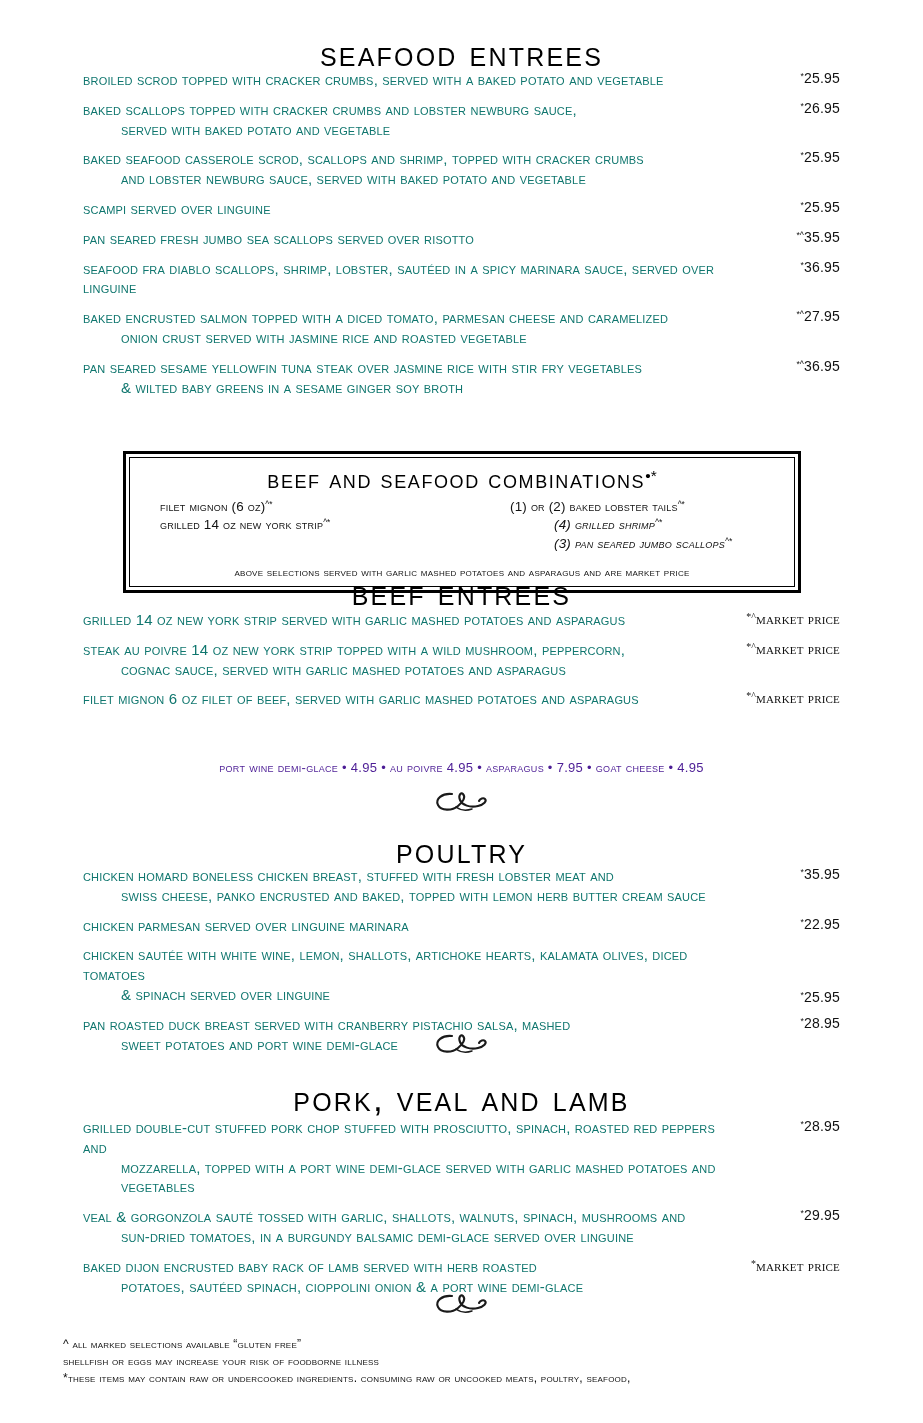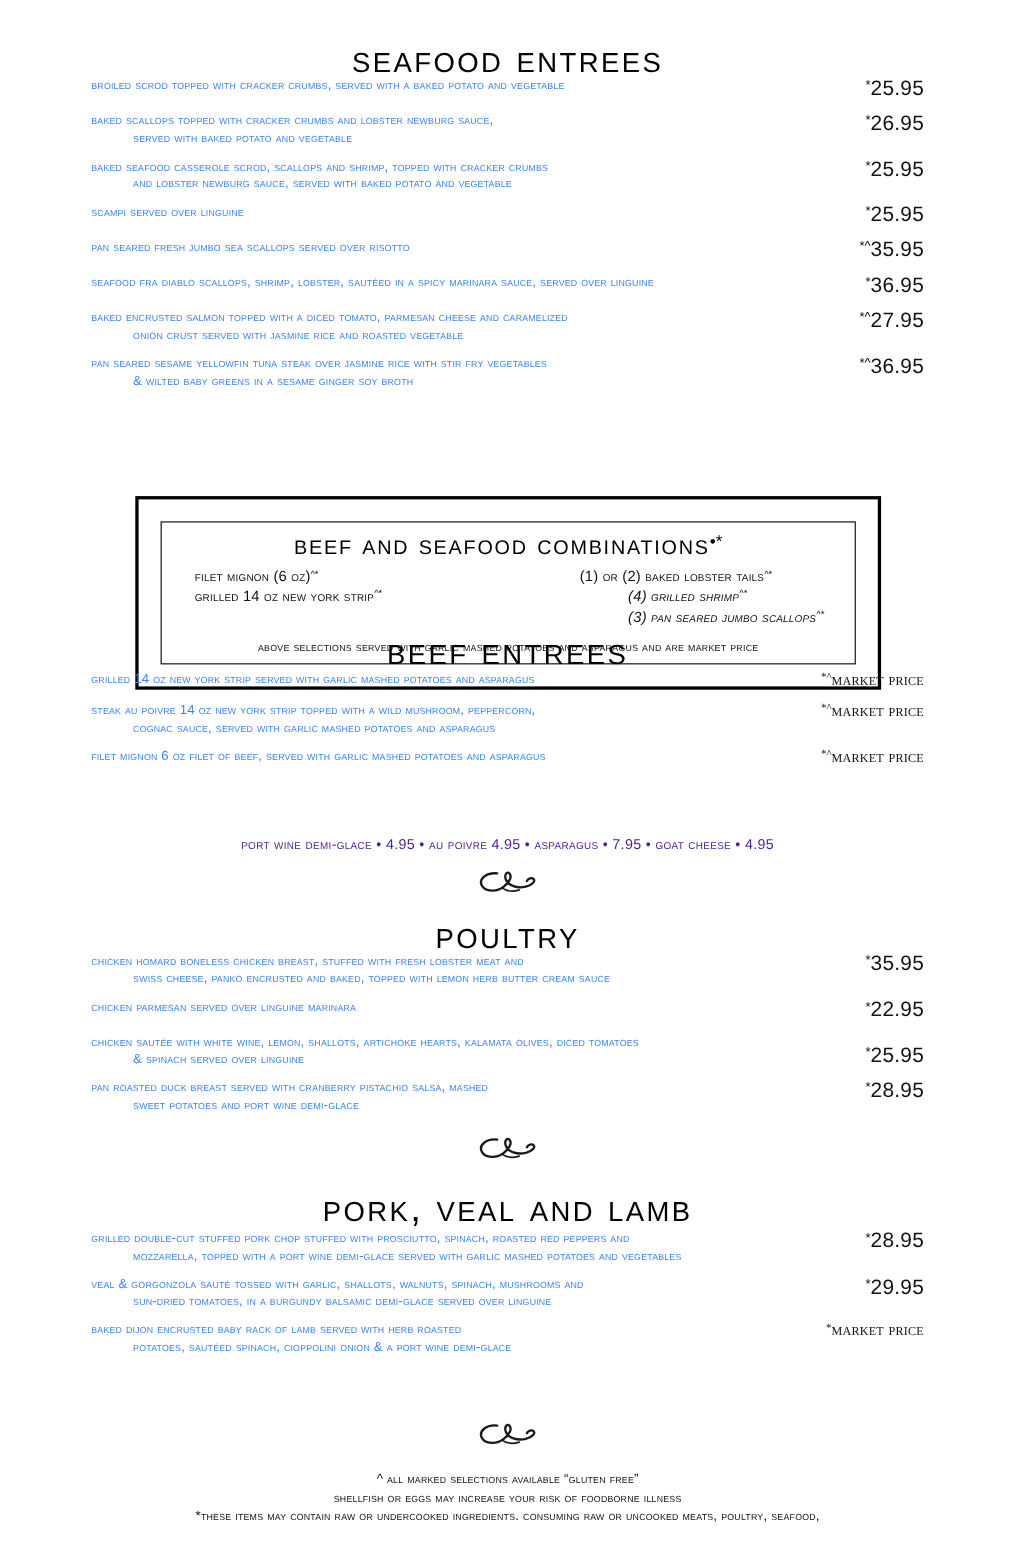--- a/index.html
+++ b/index.html
@@ -49,37 +49,37 @@
     margin: 0 0 10px 0;
     padding: 0;
   }
   .item-main {
     display: flex;
     align-items: flex-start;
     justify-content: space-between;
   }
   .item-desc {
     flex: 1 1 auto;
-    font-size: 12px;
+    font-size: 15px;
     font-variant: small-caps;
     text-transform: lowercase;
     letter-spacing: 0.18px;
     line-height: 1.32;
-    color: #3b82f6;
+    color: #0f766e;
     padding-right: 14px;
   }
   .item-desc .l2 {
     display: block;
     padding-left: 38px;
   }
   .item-price {
     flex: 0 0 auto;
     min-width: 108px;
     text-align: right;
-    font-size: 19px;
+    font-size: 14px;
     font-variant: small-caps;
     text-transform: lowercase;
     letter-spacing: 0.2px;
     white-space: nowrap;
     color: #111;
   }
   .item-price.mp {
     font-size: 16px;
     font-family: Liberation Serif, serif;
   }
@@ -87,21 +87,21 @@
     font-size: 0.62em;
     vertical-align: 0.45em;
     letter-spacing: 0;
   }
   
   .item.price-line2 .item-price { align-self: flex-end; }
 
   
   .combo-box {
     border: 3px solid #000;
-    padding: 20px;
+    padding: 3px;
     background: #fff;
   }
   .combo-inner {
     border: 1px solid #000;
     padding: 6px 14px 8px 14px;
   }
   .combo-title {
     text-align: center;
     font-size: 25px;
     font-variant: small-caps;
@@ -157,21 +157,21 @@
 
   
   .ornament {
     text-align: center;
     line-height: 0;
   }
   .ornament svg { display: inline-block; }
 
   
   .footer {
-    text-align: center;
+    text-align: left;
     font-size: 12.1px;
     font-variant: small-caps;
     text-transform: lowercase;
     letter-spacing: 0.2px;
     line-height: 1.42;
     color: #111;
   }
   .footer .line { display: block; }
 
   

